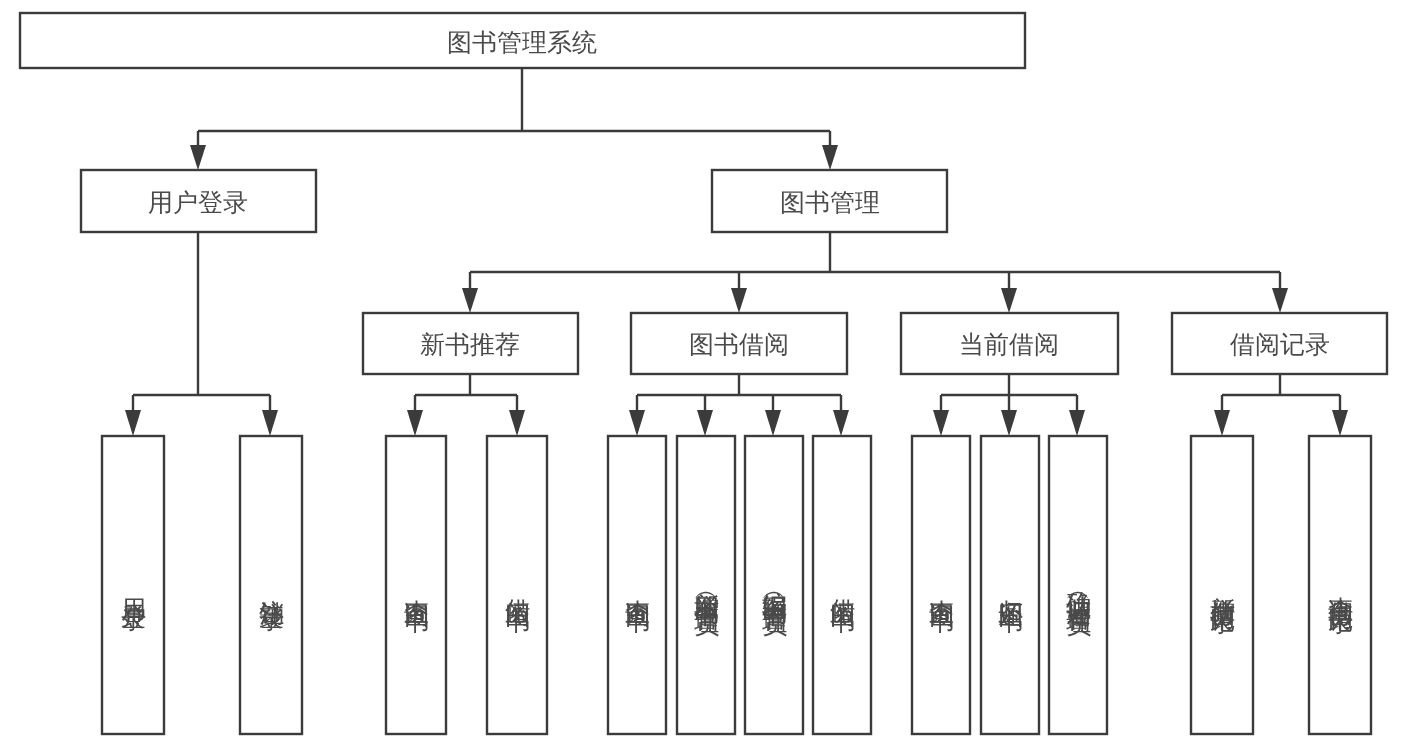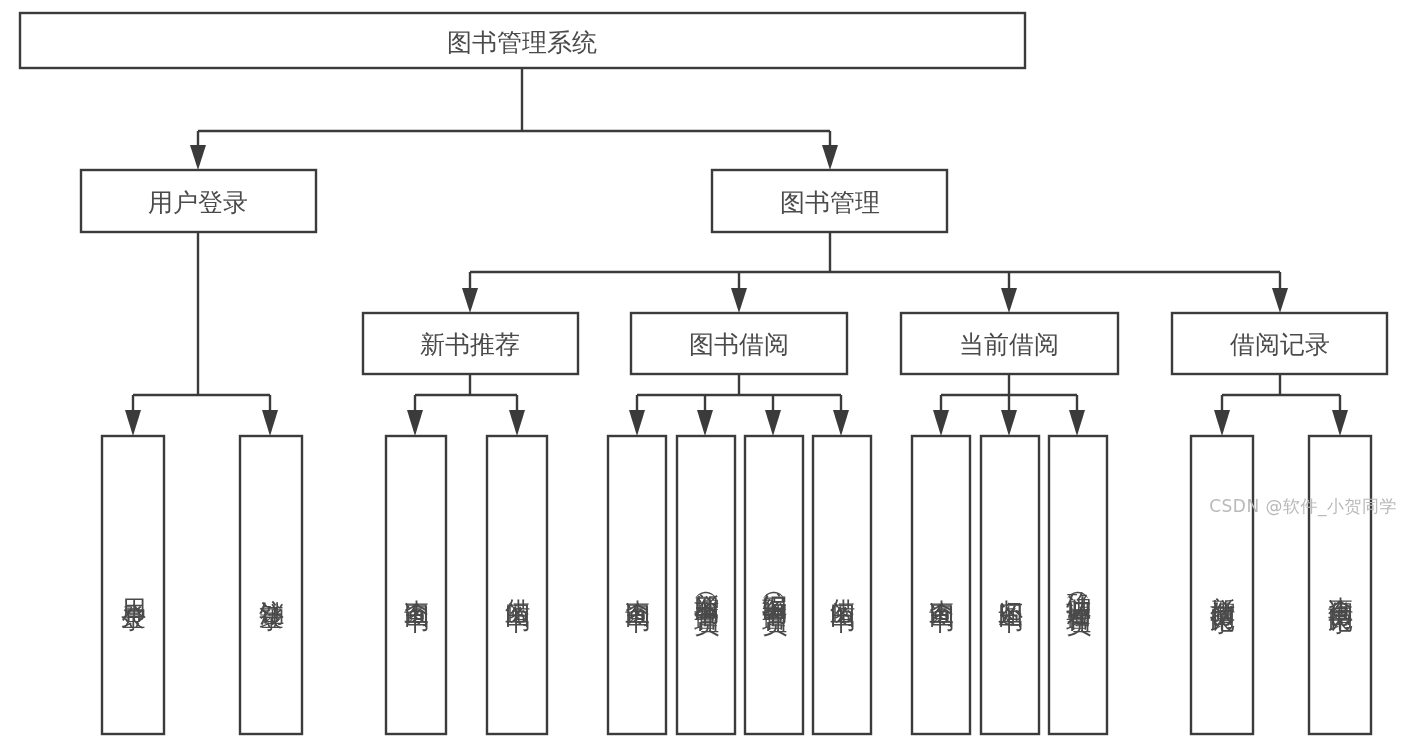--- a/index.html
+++ b/index.html
@@ -247,15 +247,14 @@
     <span class="leaf-label">确认归还（管理员）</span>
   </div>
 
   <div class="leaf-label-wrap" style="left:1191px; top:436px; width:62px; height:298px;">
     <span class="leaf-label">新增借阅记录</span>
   </div>
   <div class="leaf-label-wrap" style="left:1309px; top:436px; width:62px; height:298px;">
     <span class="leaf-label">查询借阅记录</span>
   </div>
 
-  <div class="watermark">CSDN @软件_小贺同学</div>
 
 </div>
 
 </body></html>

